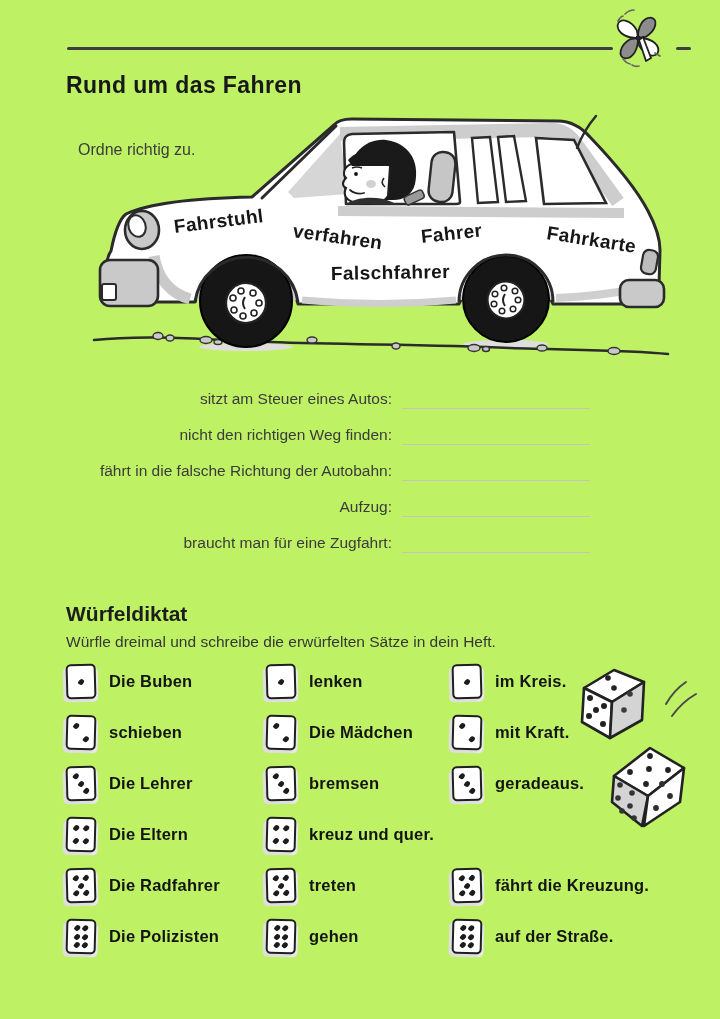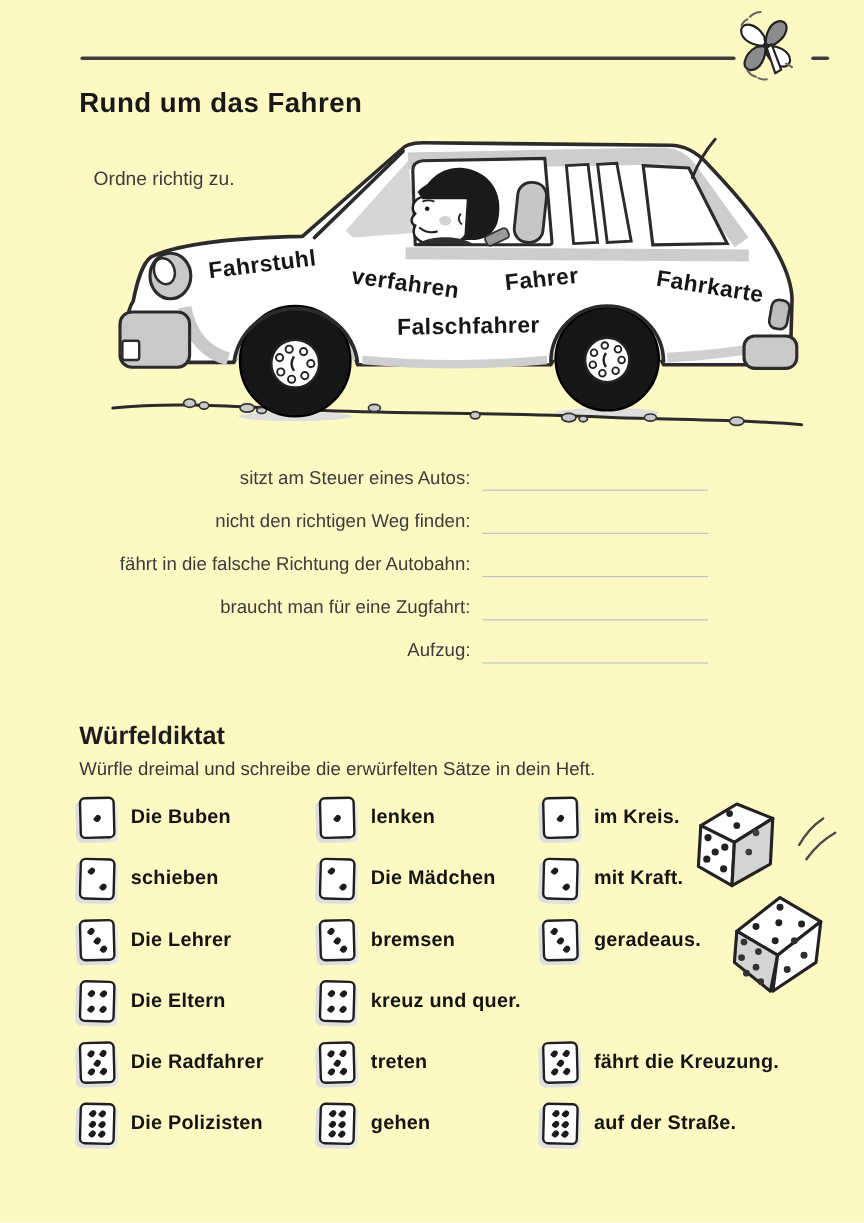--- a/index.html
+++ b/index.html
@@ -1,17 +1,17 @@
 <!DOCTYPE html>
 <html><head>
 <meta charset="utf-8">
 <style>
   html,body{margin:0;padding:0;background:#ffffff;}
   .page{
-    position:relative;width:720px;height:1019px;background:#fef9c3;overflow:hidden;
+    position:relative;width:720px;height:1019px;background:#bef264;overflow:hidden;
     font-family:"Liberation Sans",sans-serif;color:#2b2b2b;
   }
   .abs{position:absolute;}
   
   .rule{position:absolute;left:67px;top:47px;width:546px;height:2.5px;background:#3f3f3f;border-radius:2px;}
   .rule-dash{position:absolute;left:676px;top:47px;width:15px;height:2.5px;background:#3f3f3f;border-radius:2px;}
   .title{position:absolute;left:66px;top:72px;font-size:23px;font-weight:700;letter-spacing:.4px;color:#181818;}
   .intro{position:absolute;left:78px;top:141px;font-size:16px;color:#3c3c3c;}
   
   .car-word{position:absolute;font-size:19px;font-weight:700;color:#161616;letter-spacing:.4px;transform-origin:left center;white-space:nowrap;}
@@ -173,25 +173,25 @@
     </div>
     <div class="match-row">
       <span class="match-label">nicht den richtigen Weg finden:</span>
       <span class="blank"></span>
     </div>
     <div class="match-row">
       <span class="match-label">fährt in die falsche Richtung der Autobahn:</span>
       <span class="blank"></span>
     </div>
     <div class="match-row">
+      <span class="match-label">Aufzug:</span>
+      <span class="blank"></span>
+    </div>
+    <div class="match-row">
       <span class="match-label">braucht man für eine Zugfahrt:</span>
-      <span class="blank"></span>
-    </div>
-    <div class="match-row">
-      <span class="match-label">Aufzug:</span>
       <span class="blank"></span>
     </div>
   </div>
 
   <div class="sec-heading">Würfeldiktat</div>
   <div class="sec-instruction">Würfle dreimal und schreibe die erwürfelten Sätze in dein Heft.</div>
 
   <div class="dice-grid">
     <div class="dice-row">
       <div class="cell">

